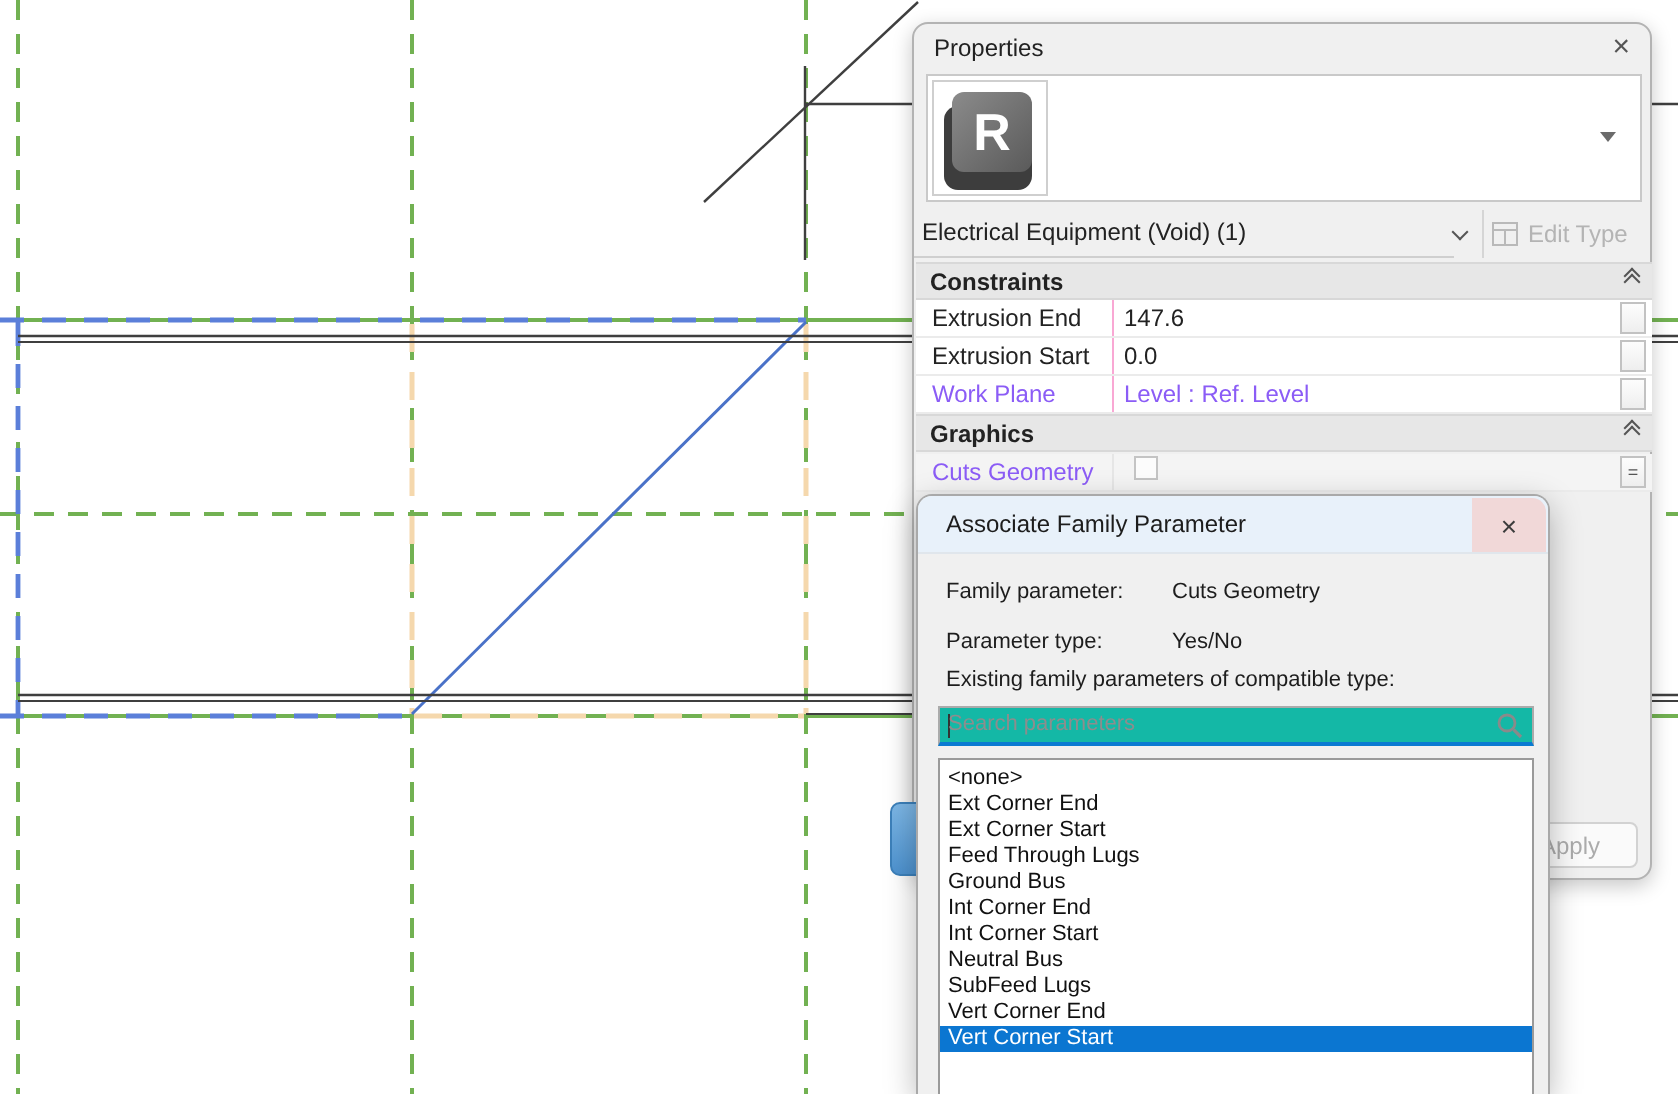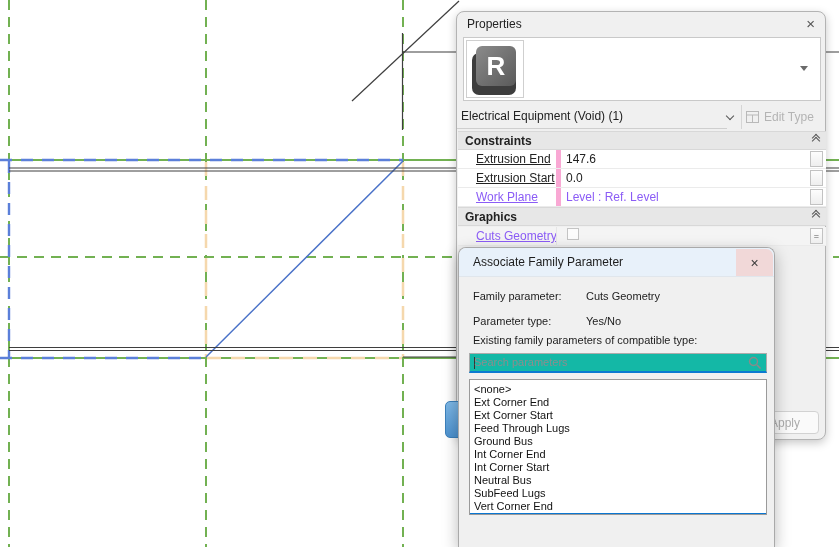--- a/index.html
+++ b/index.html
@@ -35,22 +35,22 @@
   .edit-type { display:flex; align-items:center; gap:5px; width:74px; height:24px; padding-left:4px;
                color:#b4b4b4; background:transparent; border:none; font-size:12px; border-left:1px solid #d5d5d5; }
   .sec-hdr { position:absolute; left:1px; width:368px; height:19px; background:#e7e7e7;
              border-top:1px solid #d8d8d8; border-bottom:1px solid #d8d8d8;
              font-weight:bold; display:flex; align-items:center; padding:0 7px; }
   .collapse { margin-left:auto; display:flex; flex-direction:column; align-items:center; }
   .collapse i { width:6px; height:6px; border-right:1.3px solid #555; border-bottom:1.3px solid #555;
                 transform:rotate(-135deg); margin-top:-3px; }
   .prow { position:absolute; left:1px; width:368px; height:19px; background:#fff;
           border-bottom:1px solid #ebebeb; display:flex; align-items:center; }
-  .plabel { width:98px; padding-left:18px; overflow:hidden; white-space:nowrap;text-decoration:underline; }
-  .pvalue { flex:1; padding-left:5px; border-left:5px solid #f9a8d4; height:100%; line-height:18px;
+  .plabel { width:98px; padding-left:8px; overflow:hidden; white-space:nowrap; }
+  .pvalue { flex:1; padding-left:5px; border-left:1px solid #f9a8d4; height:100%; line-height:18px;
             overflow:hidden; white-space:nowrap; }
   .pbtn { width:13px; height:16px; margin-right:3px; background:linear-gradient(#fdfdfd,#eee);
           border:1px solid #c2c2c2; font-size:9px; color:#555; display:flex; align-items:center;
           justify-content:center; }
   .dim { color:#8b5cf6; }
   .cbx { width:12px; height:12px; border:1px solid #c4c4c4; background:#fcfcfc; margin-left:5px; }
   .apply-btn { position:absolute; left:294px; top:399px; width:68px; height:23px;
                background:#fafafa; border:1px solid #d2d2d2; border-radius:4px;
                color:#ababab; font-size:12px; }
 
@@ -71,21 +71,21 @@
   .dlg-lblrow { position:absolute; left:14px; }
   .dlg-val { position:absolute; left:127px; }
   .searchbox { position:absolute; left:10px; top:105px; width:298px; height:20px; background:#14b8a6;
                border:1px solid #ababab; border-bottom:2px solid #0a7ad1; }
   .searchbox input { position:absolute; left:4px; top:0; width:270px; height:16px; border:none;
                      outline:none; font-size:11px; font-family:"Liberation Sans",sans-serif;
                      color:#222; background:transparent; }
   .searchbox input::placeholder { color:#8d8d8d; opacity:1; }
   .caret { position:absolute; left:4px; top:3px; width:1px; height:12px; background:#333; }
   .mag { position:absolute; right:4px; top:2px; }
-  .paramlist { position:absolute; left:10px; top:131px; width:298px; height:136px; background:#fff;
+  .paramlist { position:absolute; left:10px; top:131px; width:298px; height:169px; background:#fff;
                border:1px solid #9a9a9a; padding-top:3px; overflow:hidden; }
   .pl-item { height:13px; line-height:13px; padding-left:4px; white-space:nowrap; color:#111; }
   .pl-item.sel { background:#0b76d1; color:#fff; }
 </style>
 </head>
 <body>
 
 <div class="stage">
 
   <svg class="drawing" width="839" height="547" viewBox="0 0 839 547">

